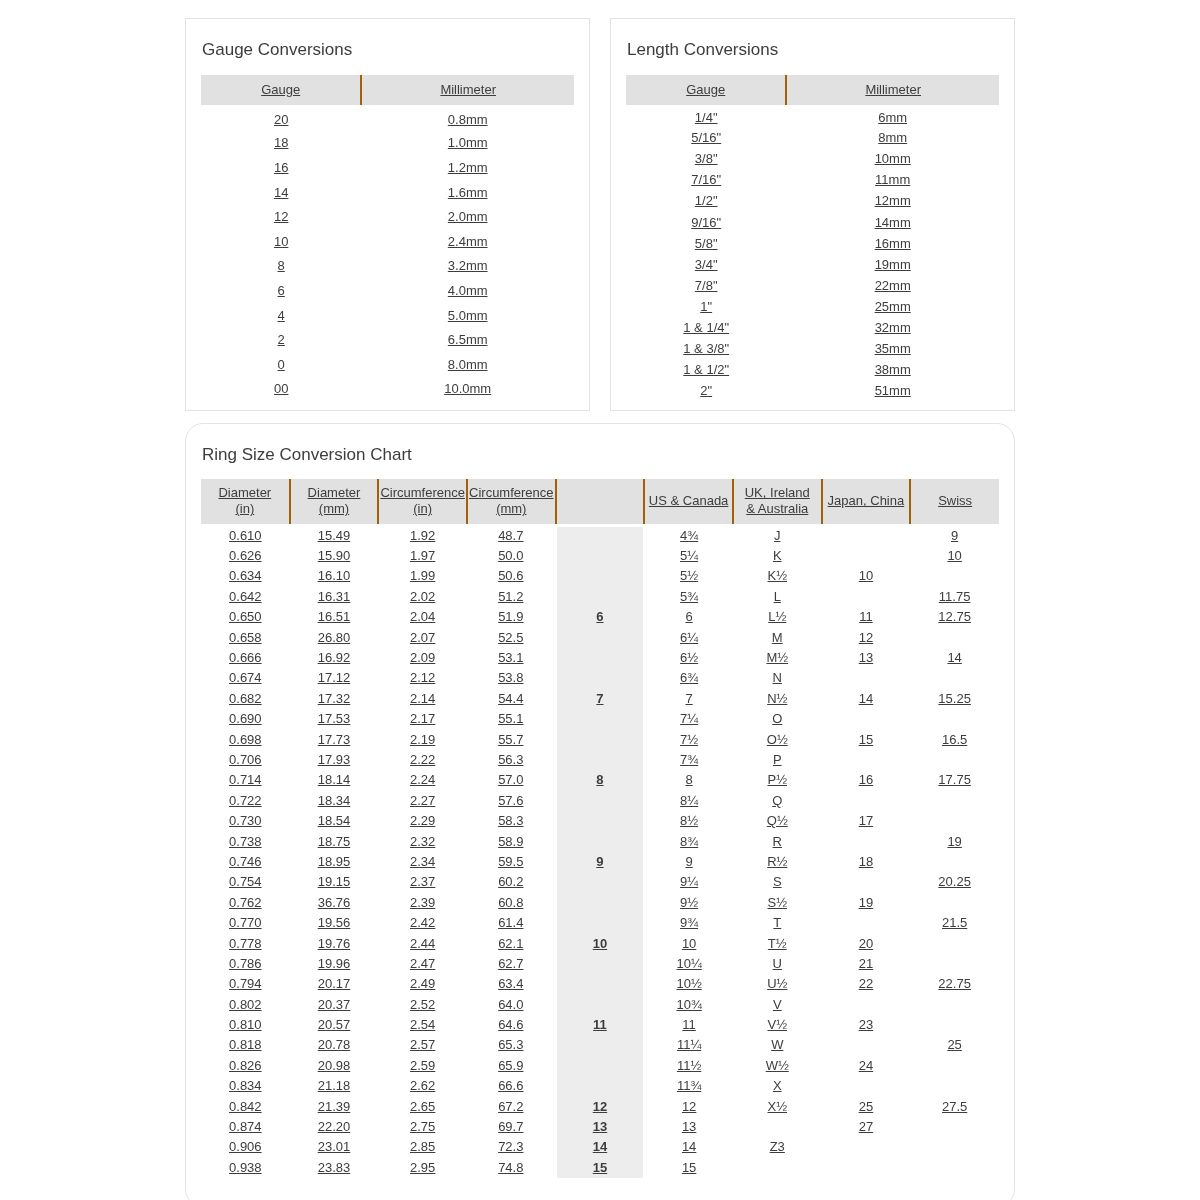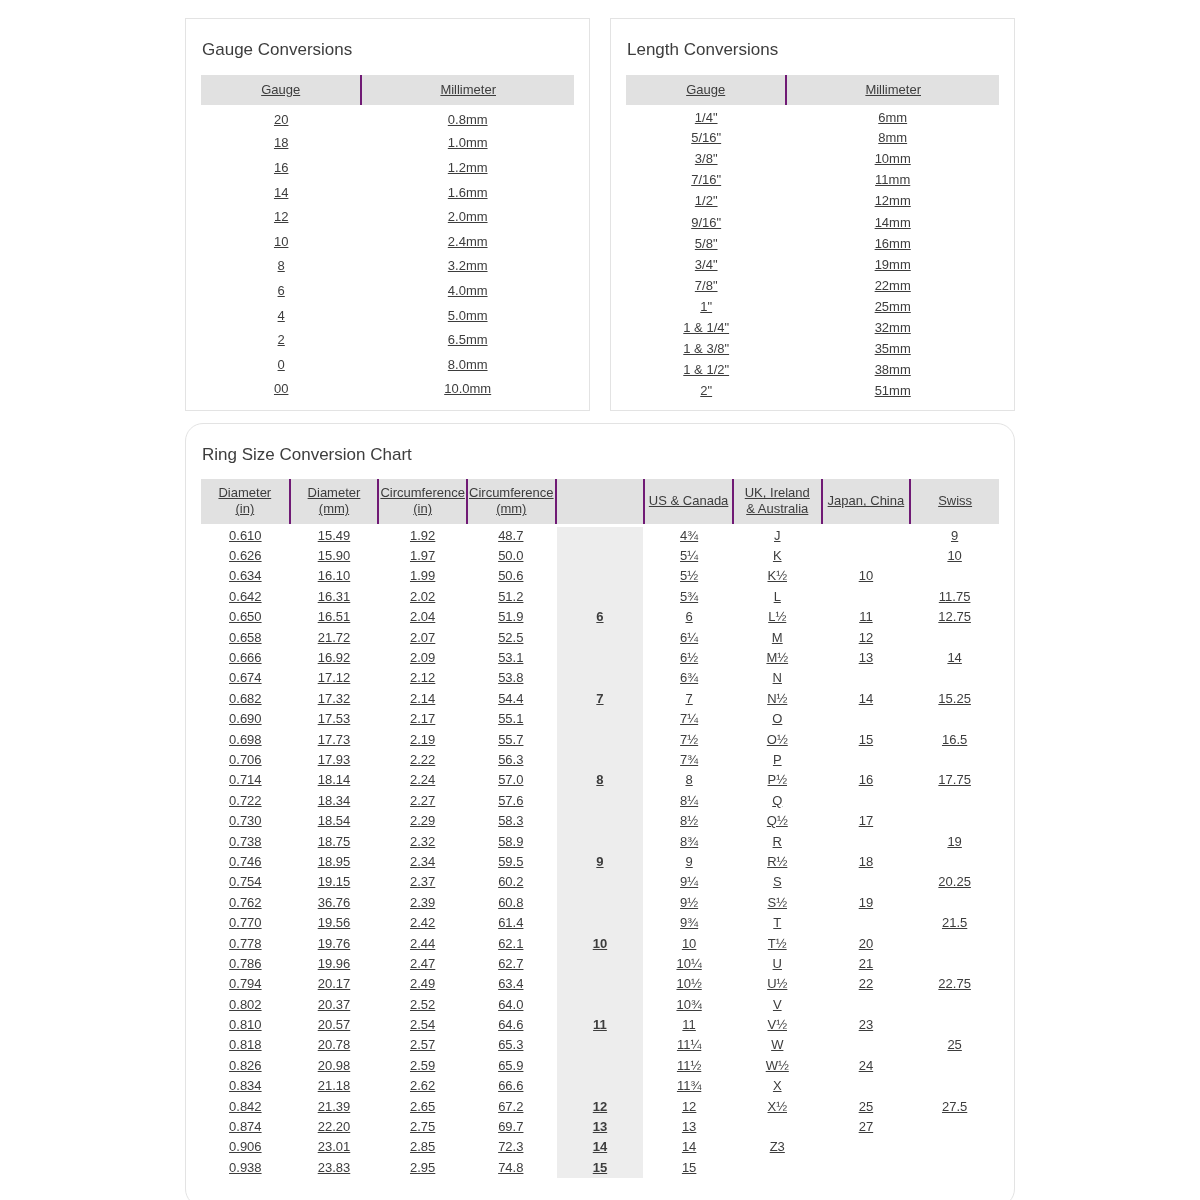--- a/index.html
+++ b/index.html
@@ -54,21 +54,21 @@
     width: 100%;
     table-layout: fixed;
     text-decoration: underline;
   }
   th {
     background: #e1e1e1;
     font-weight: 400;
     font-size: 13px;
     color: #3d3d3d;
     text-align: center;
-    border-left: 2px solid #701a75;
+    border-left: 2px solid #a16207;
     border-bottom: 3px solid #ffffff;
     line-height: 16px;
     vertical-align: middle;
   }
   th:first-child { border-left: none; }
   td {
     font-size: 13px;
     text-align: center;
     color: #3d3d3d;
     vertical-align: middle;
@@ -299,21 +299,21 @@
               <td>2.04</td>
               <td>51.9</td>
               <td class="size-col">6</td>
               <td>6</td>
               <td>L½</td>
               <td>11</td>
               <td>12.75</td>
             </tr>
             <tr>
               <td>0.658</td>
-              <td>21.72</td>
+              <td>26.80</td>
               <td>2.07</td>
               <td>52.5</td>
               <td class="size-col"></td>
               <td>6¼</td>
               <td>M</td>
               <td>12</td>
               <td></td>
             </tr>
             <tr>
               <td>0.666</td>

